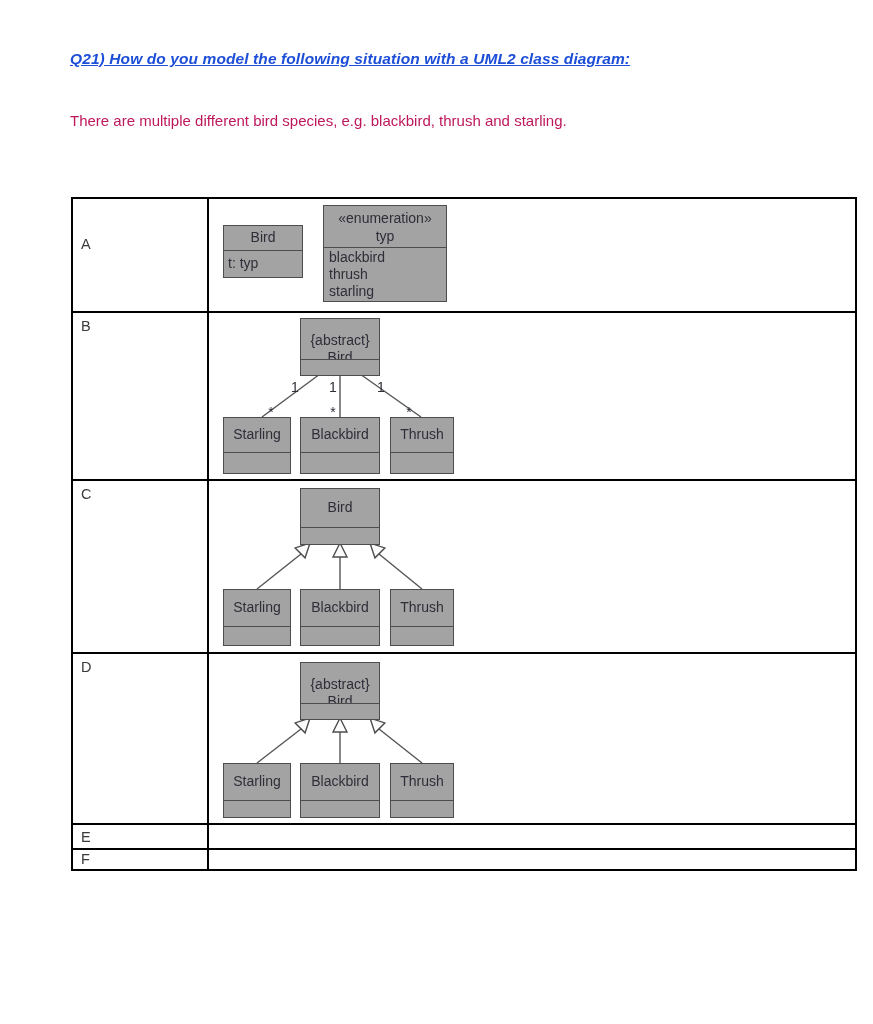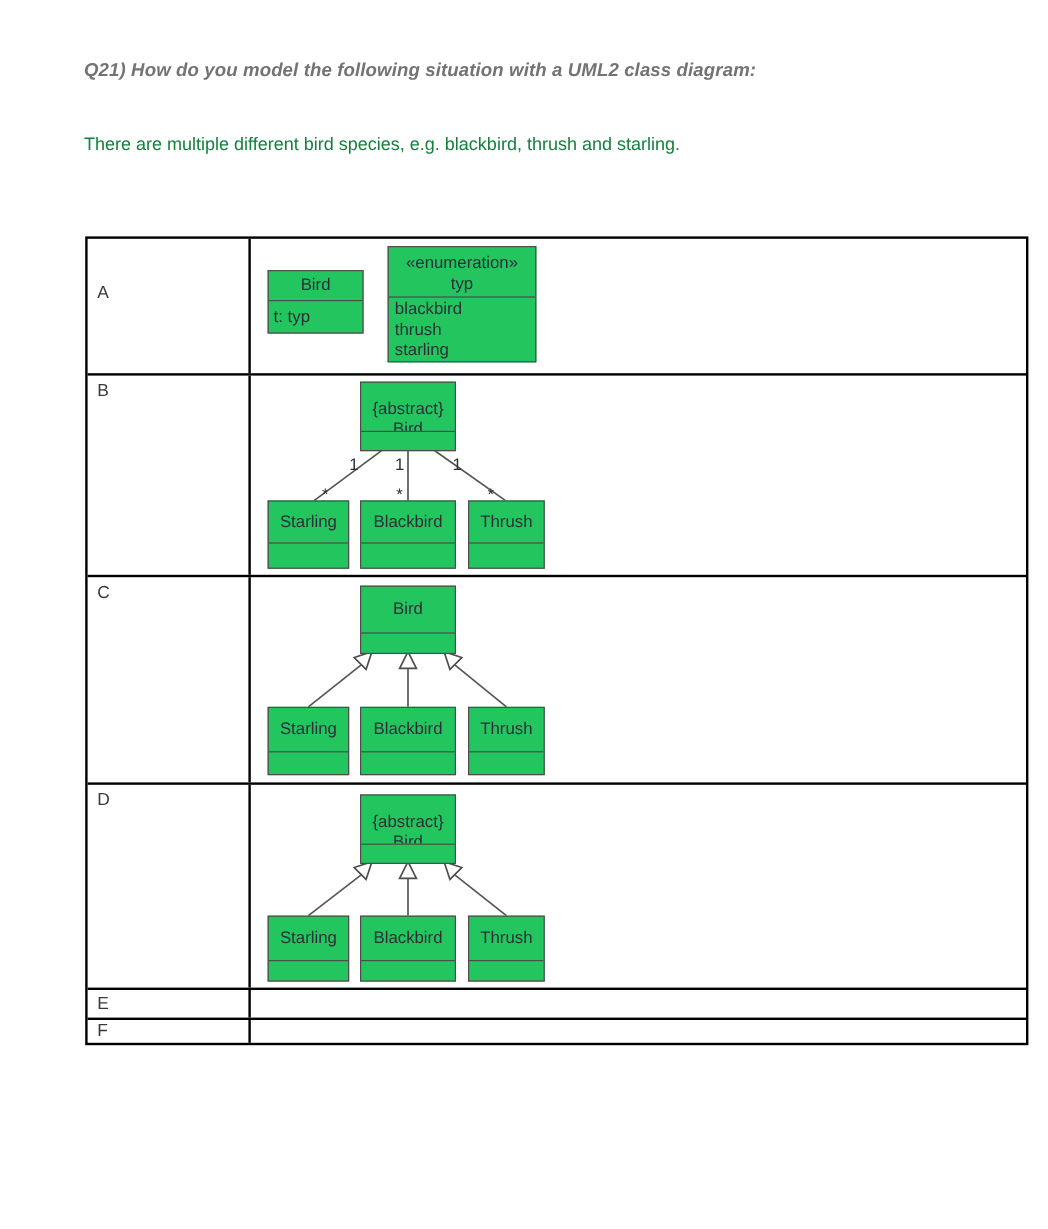--- a/index.html
+++ b/index.html
@@ -5,43 +5,44 @@
   * { margin:0; padding:0; box-sizing:border-box; }
   html,body { background:#ffffff; }
   body {
     width:873px; height:1024px; position:relative; overflow:hidden;
     font-family:"Liberation Sans", sans-serif;
   }
   .page { position:absolute; inset:0; background:#ffffff; }
 
   .q-title {
     position:absolute; left:70px; top:50px;
-    font-size:15.5px; font-style:italic; font-weight:600; color:#737373;
+    font-size:15.5px; font-style:italic; font-weight:600; color:#1d4ed8;
     letter-spacing:.1px;
+    text-decoration:underline;
   }
   .q-sub {
     position:absolute; left:70px; top:112px;
-    font-size:15px; color:#15803d;
+    font-size:15px; color:#be185d;
   }
 
   .answer-table {
     position:absolute; left:71px; top:197px; width:786px; height:674px;
     border:2px solid #000;
   }
   .row { display:flex; border-bottom:2px solid #000; }
   .row:last-child { border-bottom:none; }
   .letter-cell {
     width:136px; flex:0 0 136px; border-right:2px solid #000;
     font-size:14.5px; color:#3a3a3a; padding-left:8px;
   }
   .content-cell { position:relative; flex:1; overflow:hidden; }
 
   
   .uml-box {
-    position:absolute; background:#22c55e; border:1.5px solid #4d4d4d;
+    position:absolute; background:#a3a3a3; border:1.5px solid #4d4d4d;
     color:#2e2e38; font-size:14px;
   }
   .cmp { text-align:center; overflow:hidden; }
   .cmp + .cmp { border-top:1.5px solid #4d4d4d; }
   .cmp.attr { text-align:left; padding-left:4px; }
   .two-line { line-height:17px; padding-top:13px; }
   .lit { text-align:left; line-height:17px; padding-left:5px; }
 
   svg.diag { position:absolute; left:0; top:0; display:block; }
   svg.diag line { stroke:#555555; stroke-width:1.4; fill:none; }

